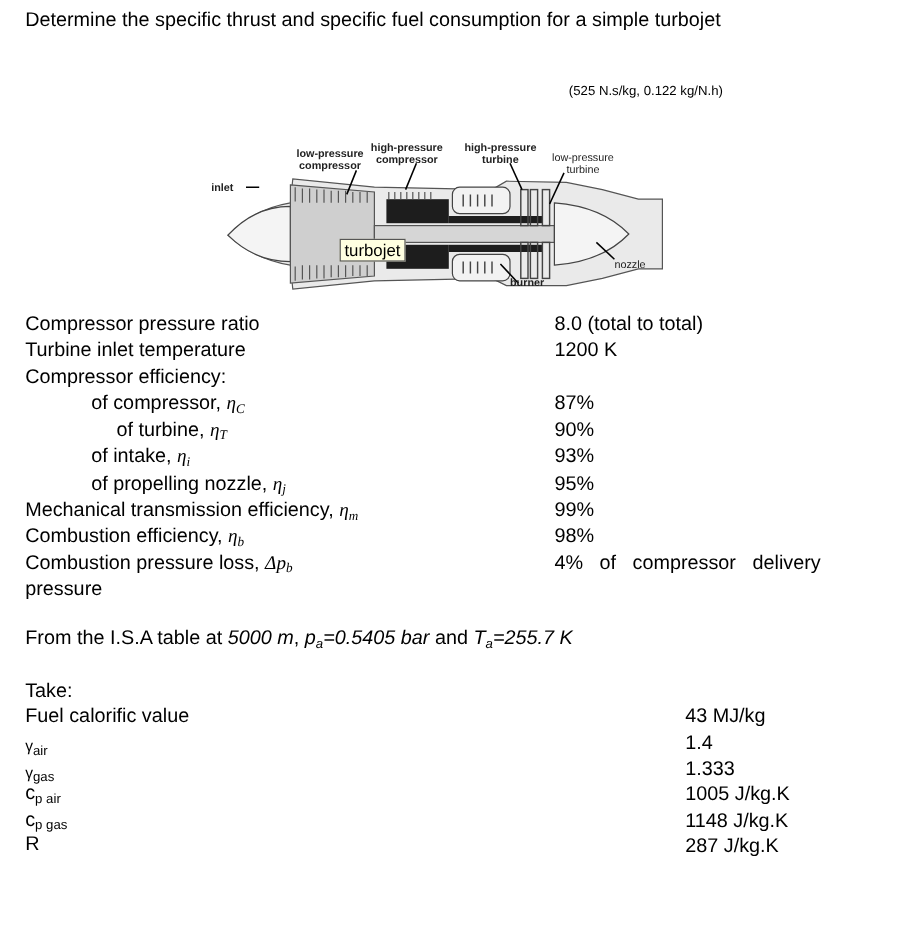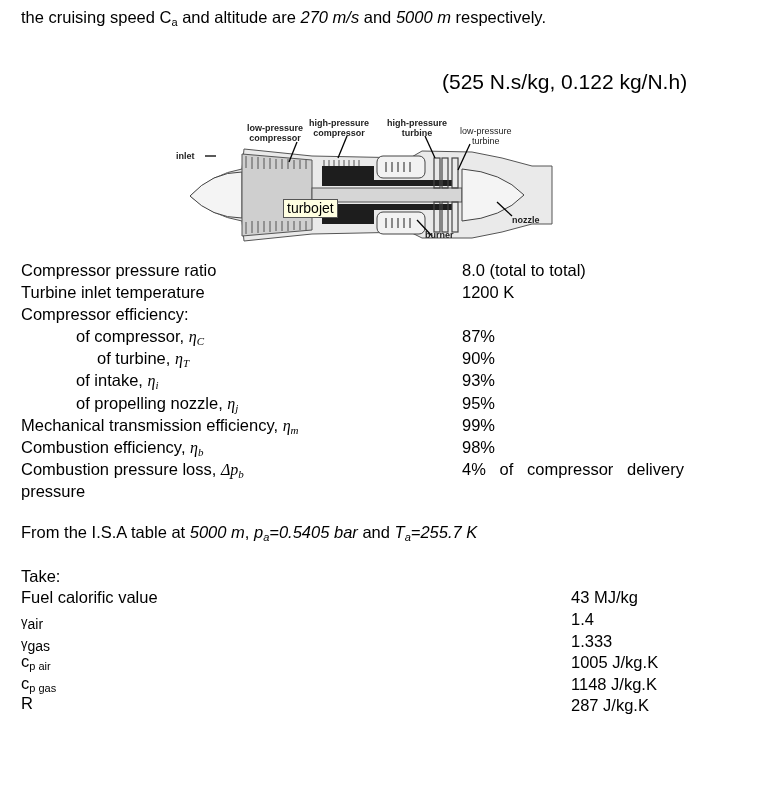--- a/index.html
+++ b/index.html
@@ -1,40 +1,40 @@
 <!DOCTYPE html>
 <html><head>
 <meta charset="utf-8">
 <style>
   html, body { margin:0; padding:0; background:#ffffff; }
   body { width:770px; height:792px; position:relative; overflow:hidden;
          font-family:"Liberation Sans", sans-serif; color:#000; }
   .abs { position:absolute; white-space:nowrap; }
   .intro { left:21px; top:8px; font-size:16.5px; line-height:19px; }
   .intro .line { display:block; }
-  .answer { left:442px; top:70px; font-size:21px; }
+  .answer { left:474px; top:70px; font-size:11px; }
   i { font-style:italic; }
   sub { font-size:11px; vertical-align:-3px; line-height:0; }
   .diagram { left:172px; top:114px; width:390px; height:130px; }
   .dlabel { position:absolute; font-family:"Liberation Sans", sans-serif; font-weight:bold;
             font-size:9px; line-height:10px; text-align:center; white-space:nowrap; color:#222; }
   .tooltip { position:absolute; left:283px; top:199px; background:#ffffe1; border:1px solid #555;
              font-size:14px; padding:0 3px; line-height:17px; }
   .spec { font-size:16.5px; line-height:19.2px; }
   .spec .row { position:absolute; white-space:nowrap; }
   .eta { font-family:"Liberation Serif", serif; font-style:italic; font-size:16px; }
   .eta sub { font-size:11px; font-style:italic; }
   .small { font-size:13px; }
-  .small sub { font-size:14px; }
+  .small sub { font-size:11px; }
 </style>
 </head>
 <body>
 
 <div class="abs intro">
-  <span class="line"><span>the cruising speed C</span><sub>a</sub><span> and altitude are </span><i>270 m/s</i><span> and </span><i>5000 m</i><span> respectively.</span></span>
+  <span class="line">Determine the specific thrust and specific fuel consumption for a simple turbojet</span>
 </div>
 <div class="abs answer">(525 N.s/kg, 0.122 kg/N.h)</div>
 
 <div class="abs diagram">
   <svg width="390" height="130" viewBox="0 0 390 130">
 
     <path d="M18,82 Q40,60 70,55 L72,35 L140,42 L238,44 L250,37 L300,38 L330,44 L360,52 L380,52 L380,110 L360,110 L330,118 L300,124 L250,124 L238,118 L140,120 L72,127 L70,107 Q40,102 18,82 Z" fill="#eaeaea" stroke="#555" stroke-width="1"></path>
 
     <path d="M18,82 Q40,58 70,58 L70,104 Q40,104 18,82 Z" fill="#f4f4f4" stroke="#444" stroke-width="1"></path>
 
@@ -85,21 +85,21 @@
   <div class="dlabel" style="left:4px;top:37px;">inlet</div>
   <div class="dlabel" style="left:75px;top:9px;white-space:pre;">low-pressure
 compressor</div>
   <div class="dlabel" style="left:137px;top:4px;white-space:pre;">high-pressure
 compressor</div>
   <div class="dlabel" style="left:215px;top:4px;white-space:pre;">high-pressure
 turbine</div>
   <div class="dlabel" style="left:288px;top:12px;white-space:pre;font-weight:normal;">low-pressure
 turbine</div>
   <div class="dlabel" style="left:253px;top:116px;">burner</div>
-  <div class="dlabel" style="left:340px;top:101px;font-weight:bold;">nozzle</div>
+  <div class="dlabel" style="left:340px;top:101px;font-weight:normal;">nozzle</div>
 </div>
 <div class="tooltip">turbojet</div>
 
 <div class="spec">
   <div class="row" style="left:21px;top:261px;">Compressor pressure ratio</div>
   <div class="row" style="left:462px;top:261px;">8.0 (total to total)</div>
 
   <div class="row" style="left:21px;top:283px;">Turbine inlet temperature</div>
   <div class="row" style="left:462px;top:283px;">1200 K</div>
 

